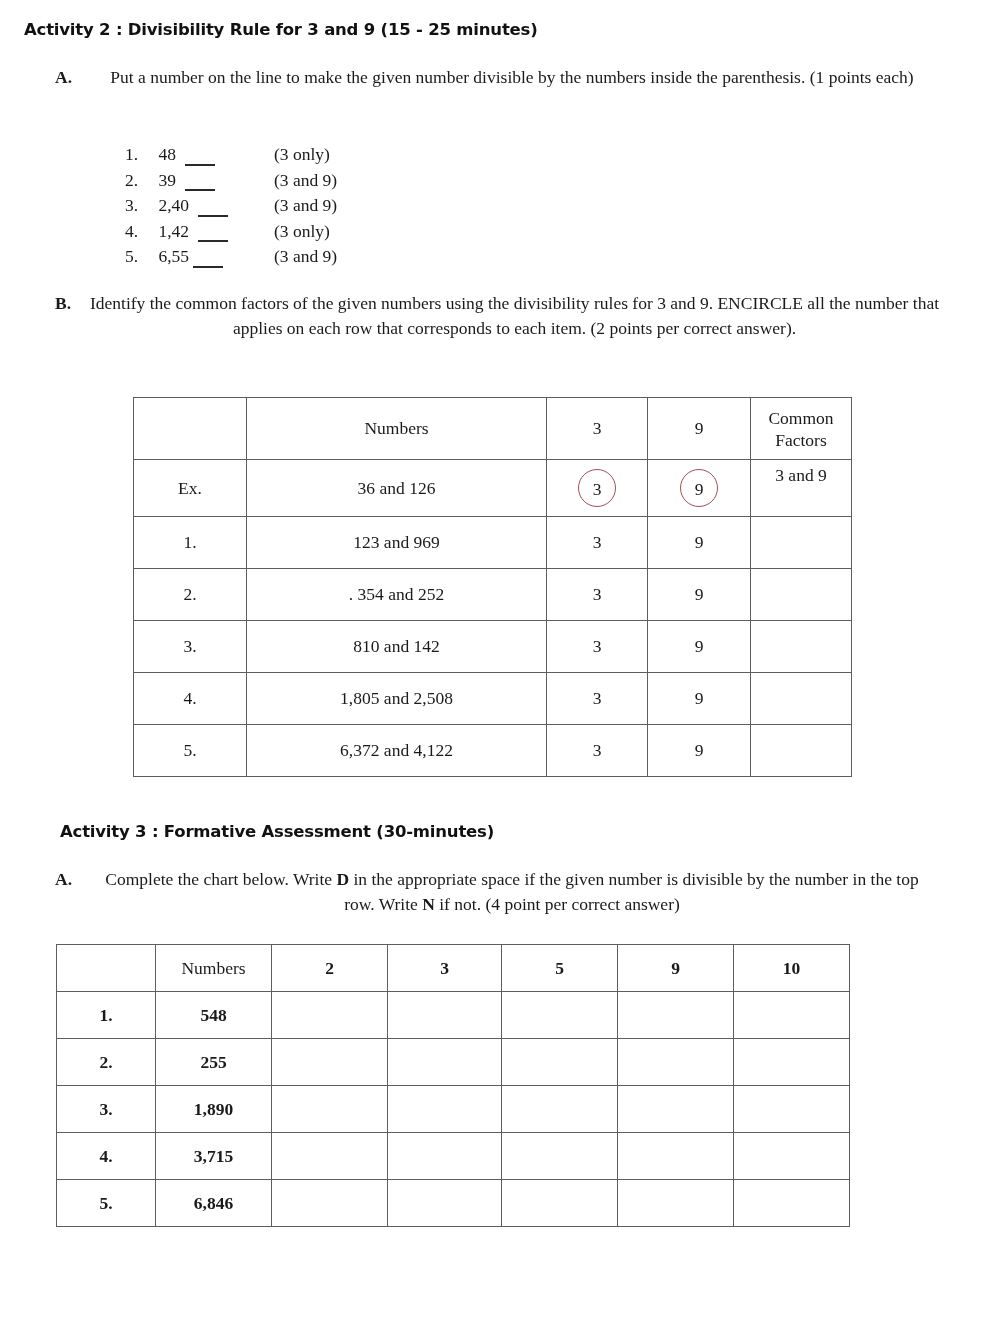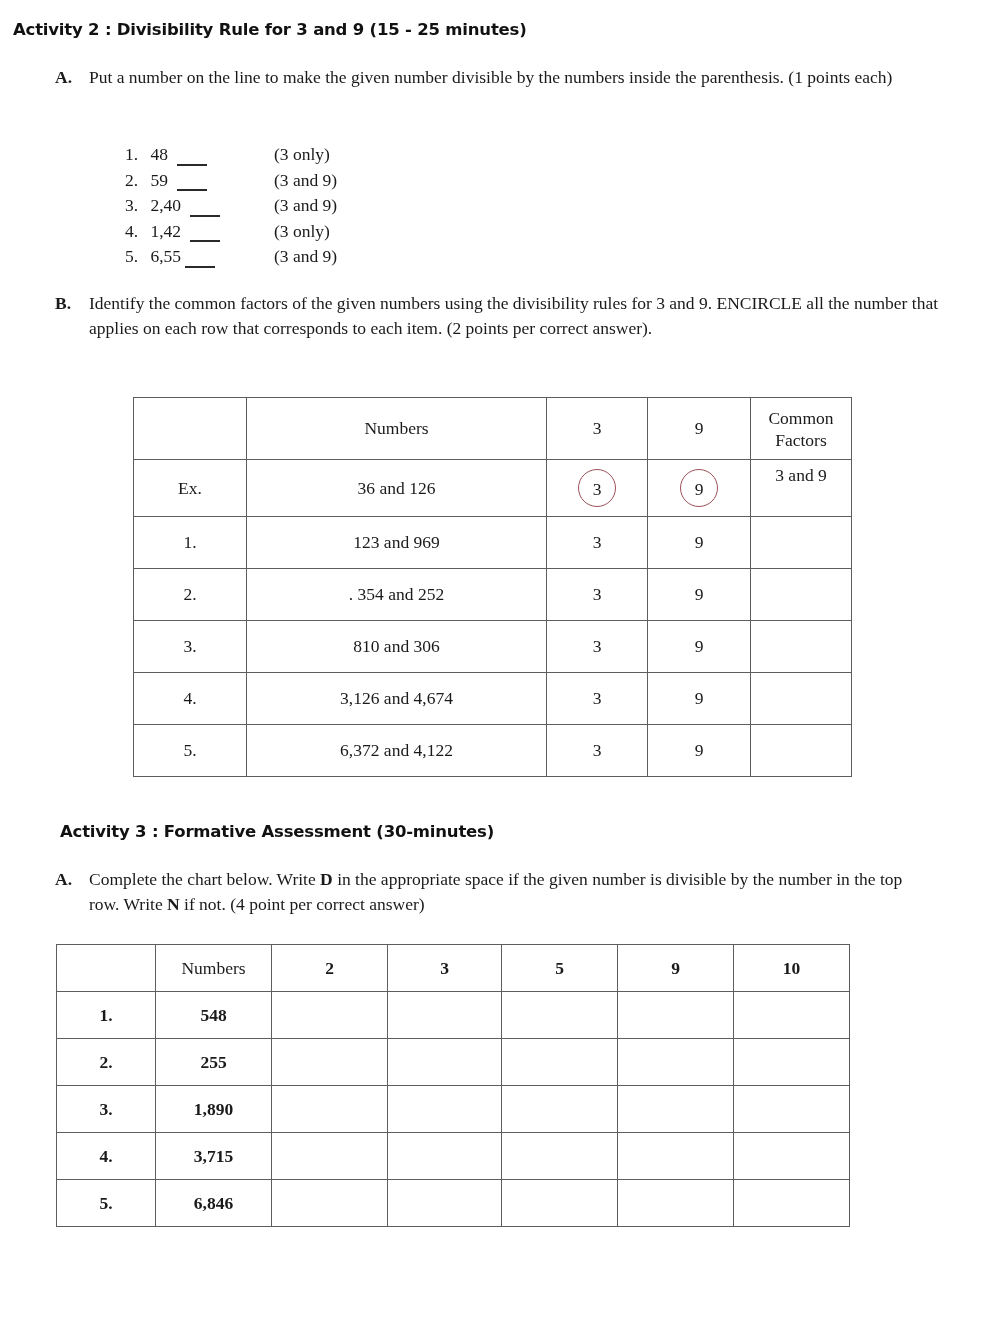--- a/index.html
+++ b/index.html
@@ -37,21 +37,21 @@
   }
   .instruction .letter {
     position: absolute;
     left: 0;
     top: 0;
     font-weight: bold;
   }
   .instruction .body {
     display: block;
     margin-left: 34px;
-    text-align: left;
+    text-align: center;
   }
   .instruction b { font-weight: bold; }
 
   
   .fill-list {
     position: absolute;
     font-family: "Liberation Serif", "DejaVu Serif", serif;
     font-size: 17.5px;
     line-height: 25.5px;
   }
@@ -60,21 +60,21 @@
     height: 25.5px;
     white-space: nowrap;
   }
   .fill-num {
     display: inline-block;
     width: 26px;
     text-align: right;
   }
   .fill-val {
     display: inline-block;
-    margin-left: 8px;
+    margin-left: 16px;
   }
   .fill-blank {
     display: inline-block;
     width: 30px;
     border-bottom: 2px solid #2a2a2a;
     height: 13px;
     vertical-align: bottom;
     margin-bottom: 2px;
   }
   .fill-blank.gap { margin-left: 5px; }
@@ -123,39 +123,39 @@
   
   #table-c { left: 56px; top: 944px; width: 793px; }
   #table-c td { height: 46px; }
   #table-c td.bold { font-weight: bold; }
   #table-c tr.hdr td { font-weight: bold; }
   #table-c tr.hdr td.numbers-hdr { font-weight: normal; }
 </style>
 </head>
 <body>
 
-<div class="activity-heading" style="left:13px; top:20px;">Activity 2 : Divisibility Rule for 3 and 9 (15 - 25 minutes)</div>
+<div class="activity-heading" style="left:24px; top:20px;">Activity 2 : Divisibility Rule for 3 and 9 (15 - 25 minutes)</div>
 
 <div class="instruction" style="left:55px; top:65px; width:880px;">
   <span class="letter">A.</span>
   <span class="body">Put a number on the line to make the given number divisible by the numbers inside the parenthesis. (1 points each)</span>
 </div>
 
 <div class="fill-list" style="left:112px; top:142px;">
 
   <div class="fill-row">
     <span class="fill-num">1.</span>
     <span class="fill-val">48</span>
     <span class="fill-blank gap"></span>
     <span class="fill-paren">(3 only)</span>
   </div>
 
   <div class="fill-row">
     <span class="fill-num">2.</span>
-    <span class="fill-val">59</span>
+    <span class="fill-val">39</span>
     <span class="fill-blank gap"></span>
     <span class="fill-paren">(3 and 9)</span>
   </div>
 
   <div class="fill-row">
     <span class="fill-num">3.</span>
     <span class="fill-val">2,40</span>
     <span class="fill-blank gap"></span>
     <span class="fill-paren">(3 and 9)</span>
   </div>
@@ -220,29 +220,29 @@
     <tr>
       <td>2.</td>
       <td>. 354 and 252</td>
       <td>3</td>
       <td>9</td>
       <td></td>
     </tr>
 
     <tr>
       <td>3.</td>
-      <td>810 and 306</td>
+      <td>810 and 142</td>
       <td>3</td>
       <td>9</td>
       <td></td>
     </tr>
 
     <tr>
       <td>4.</td>
-      <td>3,126 and 4,674</td>
+      <td>1,805 and 2,508</td>
       <td>3</td>
       <td>9</td>
       <td></td>
     </tr>
 
     <tr>
       <td>5.</td>
       <td>6,372 and 4,122</td>
       <td>3</td>
       <td>9</td>

